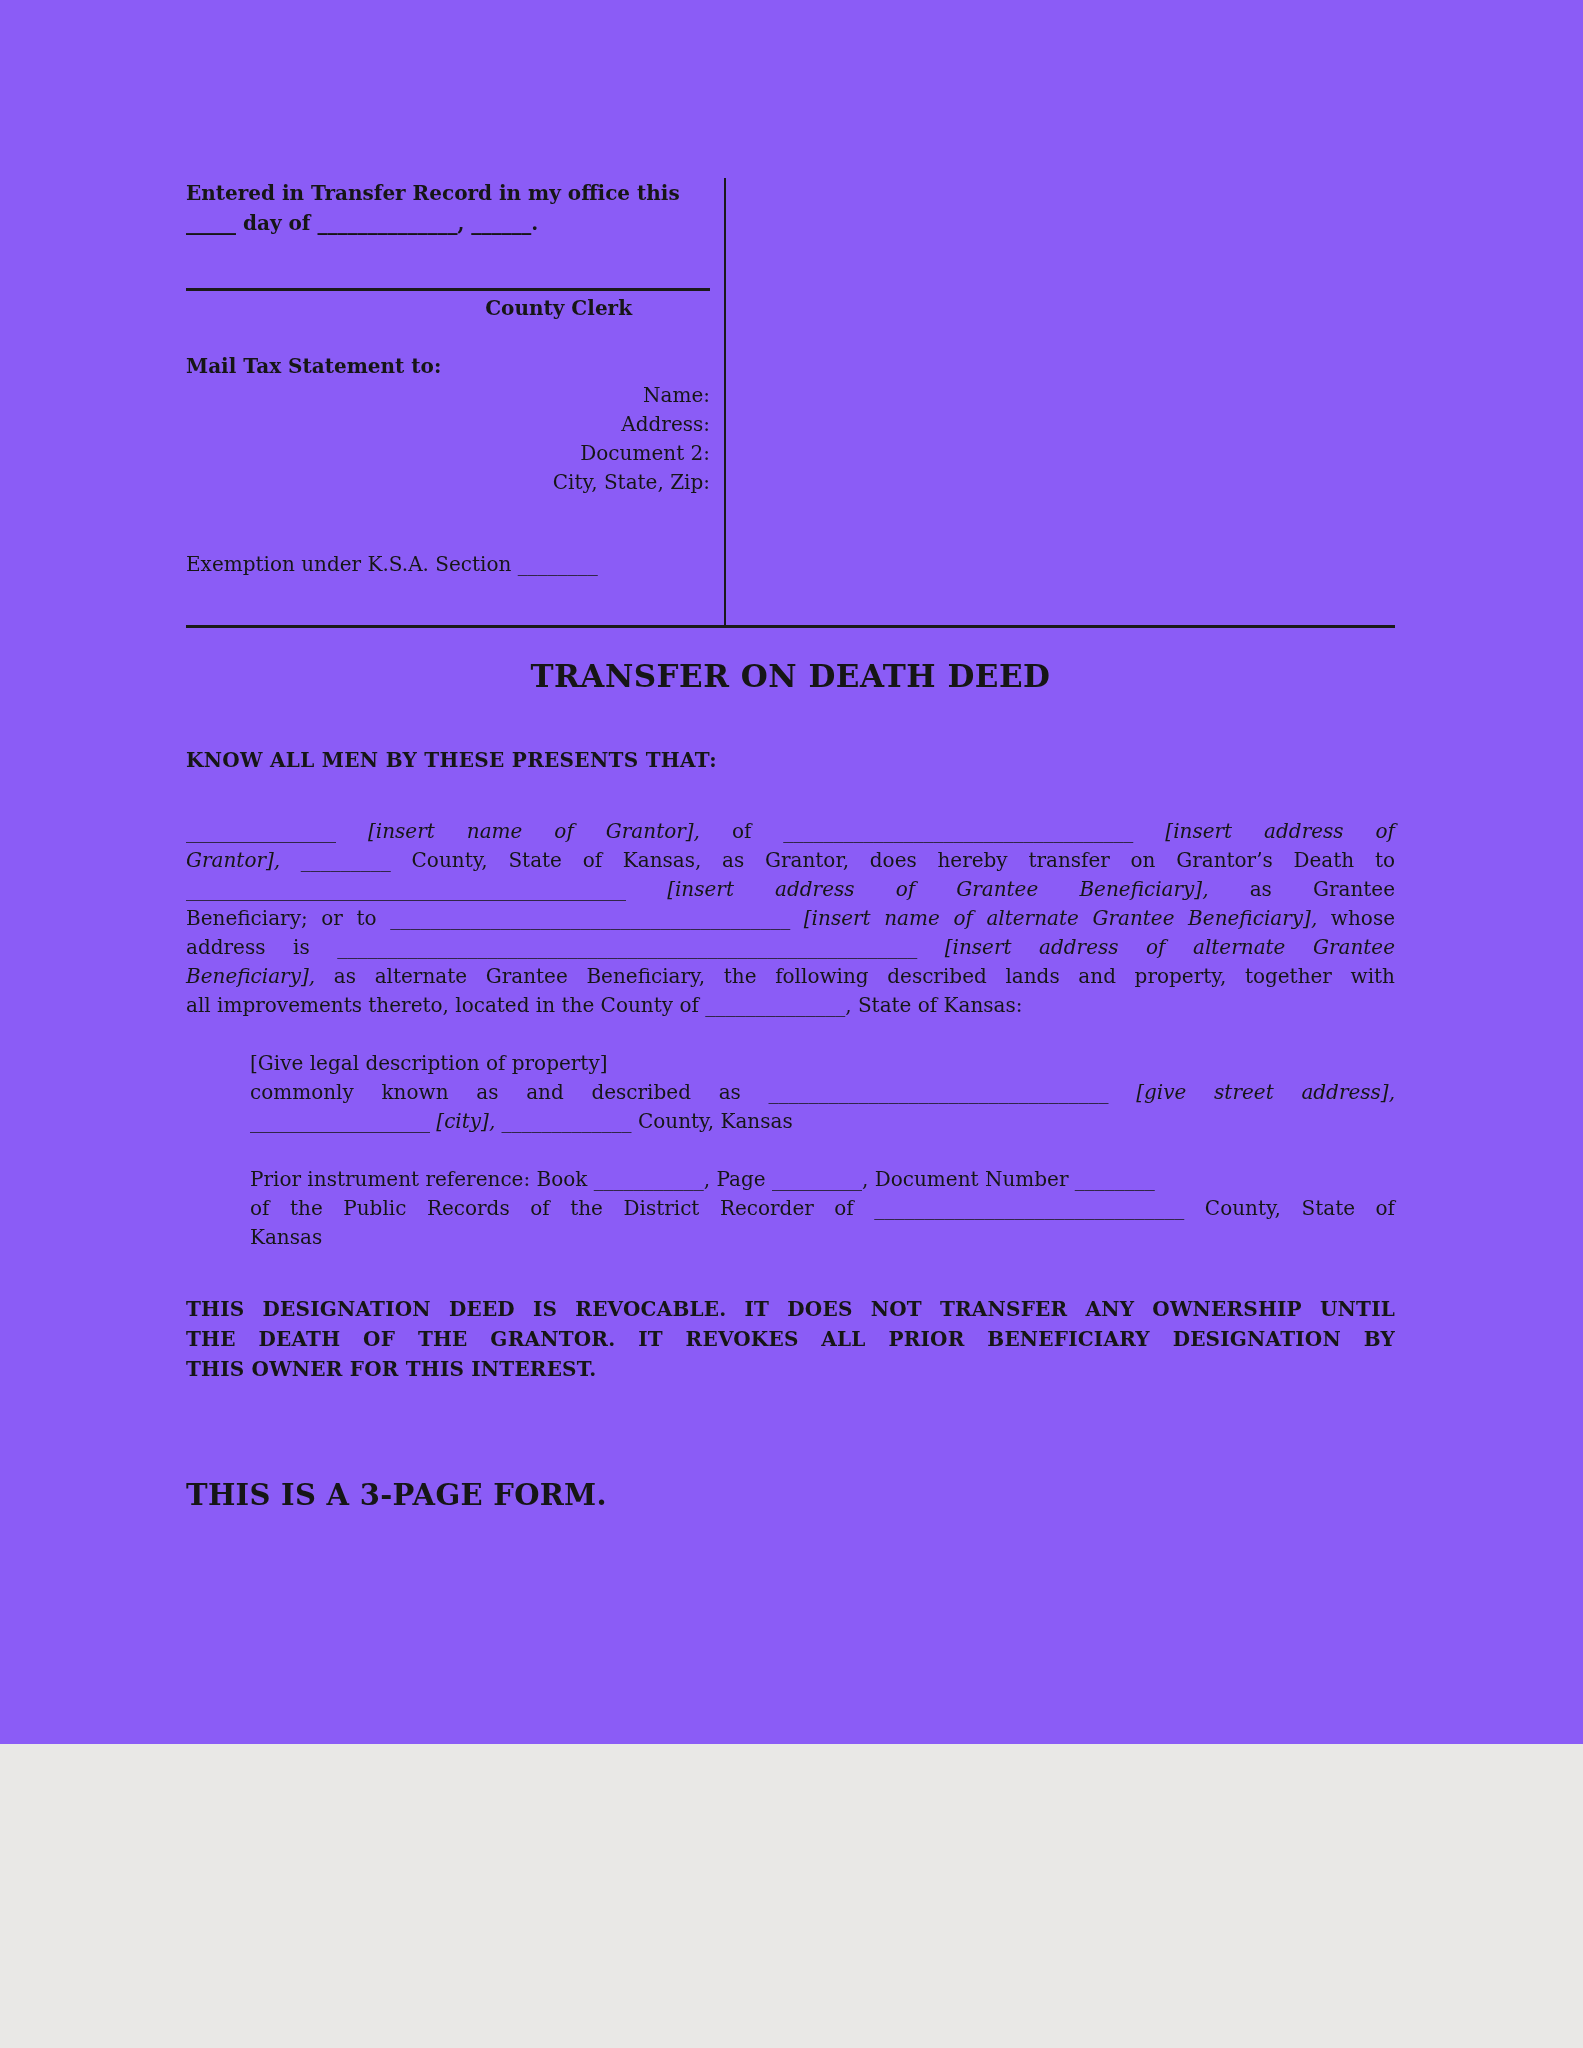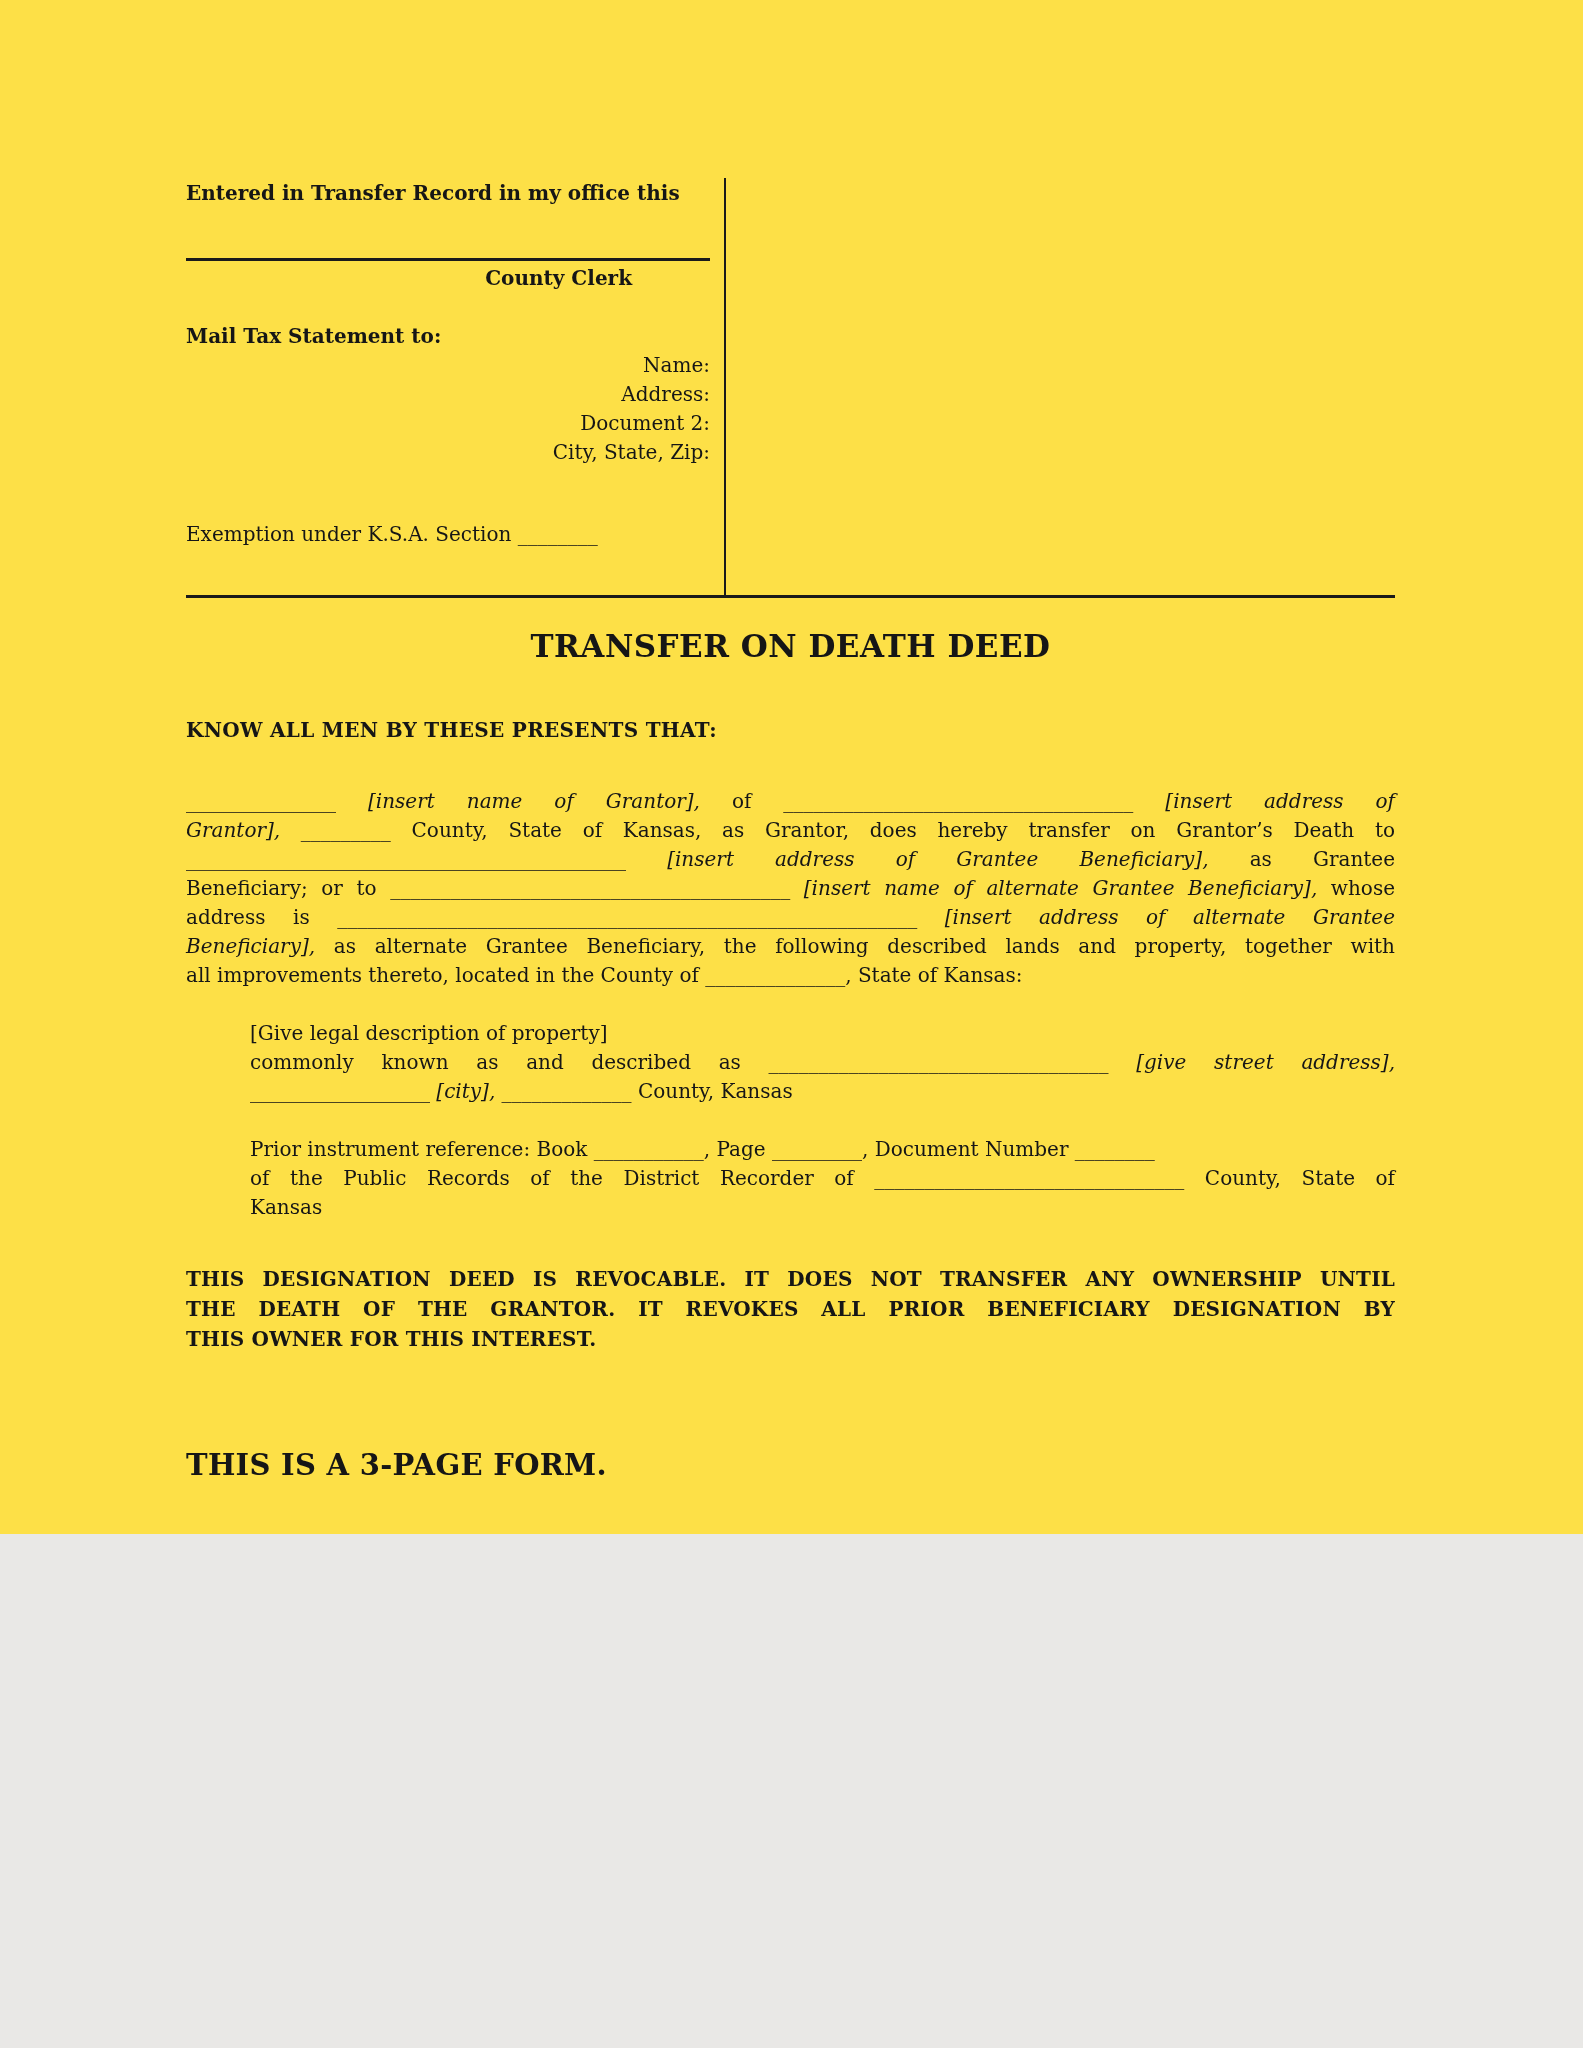--- a/index.html
+++ b/index.html
@@ -1,19 +1,19 @@
 <!DOCTYPE html>
 <html><head>
 <meta charset="utf-8">
 <title>Transfer on Death Deed</title>
 <style>
   html,body{margin:0;padding:0;background:#e9e8e6;}
   .page{
-    width:1583px;height:1534px;margin:0 auto;position:relative;overflow:hidden;
-    background:#fde047;color:#161616;
+    width:1583px;height:1744px;margin:0 auto;position:relative;overflow:hidden;
+    background:#8b5cf6;color:#161616;
     font-family:"DejaVu Serif","Liberation Serif",serif;
   }
   .content{padding:0 188px 0 186px;}
   
   .top{display:flex;margin-top:178px;border-bottom:3px solid #1a1a1a;}
   .left-col{
     width:540px;box-sizing:border-box;border-right:2px solid #1a1a1a;
     padding:0 14px 46px 0;font-size:20px;line-height:30px;
   }
   .right-col{flex:1;}
@@ -40,20 +40,21 @@
 </style>
 </head>
 <body>
 
 <div class="page">
   <div class="content">
 
     <section class="top">
       <div class="left-col">
         <div class="b">Entered in Transfer Record in my office this</div>
+        <div class="b">_____ day of ______________, ______.</div>
         <div class="sig-line"></div>
         <div class="clerk b">County Clerk</div>
         <div class="mail b">Mail Tax Statement to:</div>
         <div class="field">Name:</div>
         <div class="field">Address:</div>
         <div class="field">Document 2:</div>
         <div class="field">City, State, Zip:</div>
         <div class="exempt">Exemption under K.S.A. Section ________</div>
       </div>
       <div class="right-col"></div>

